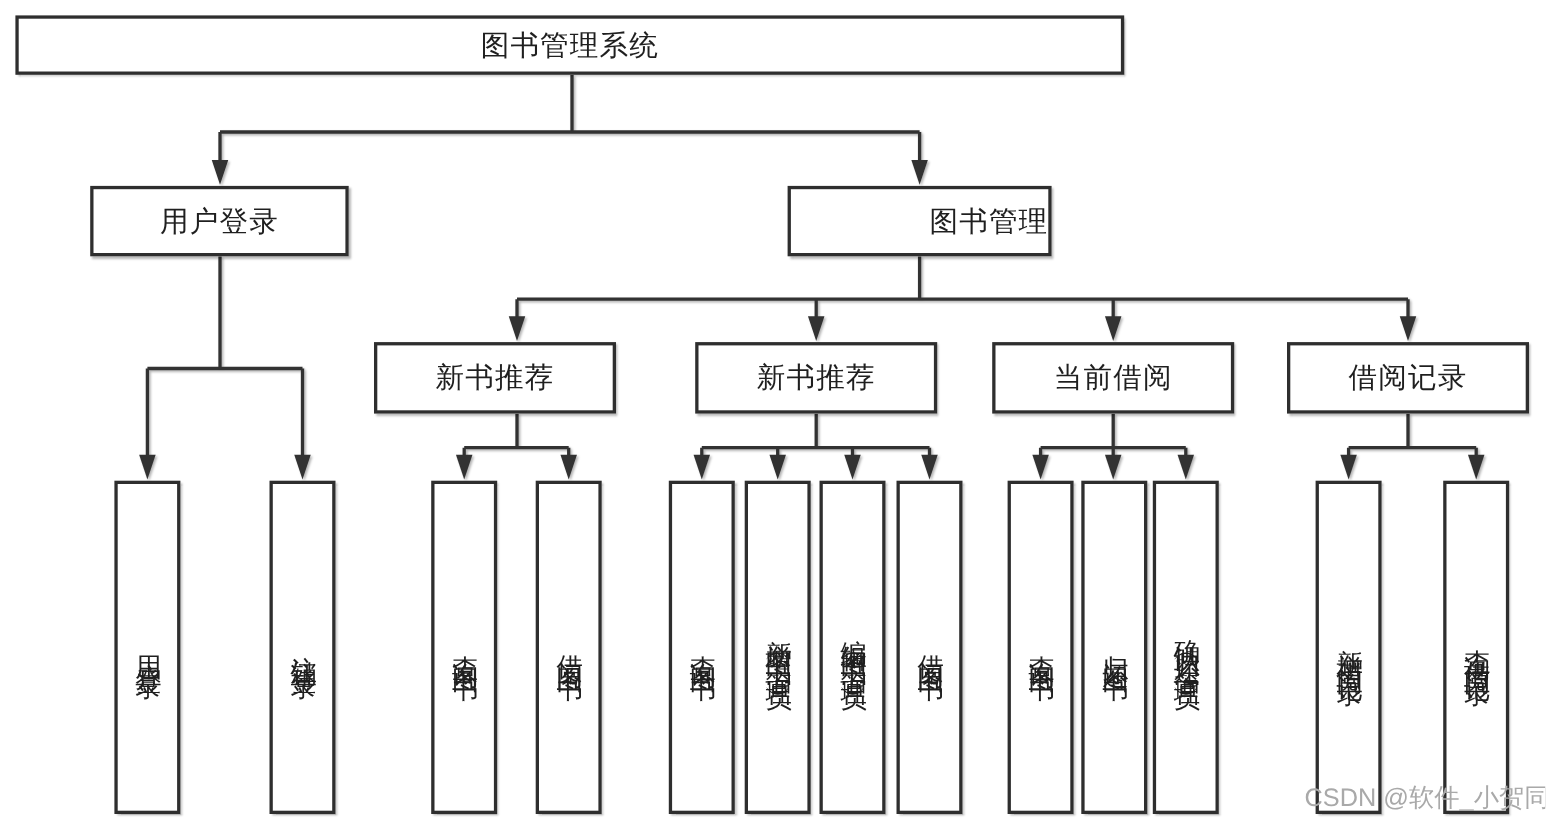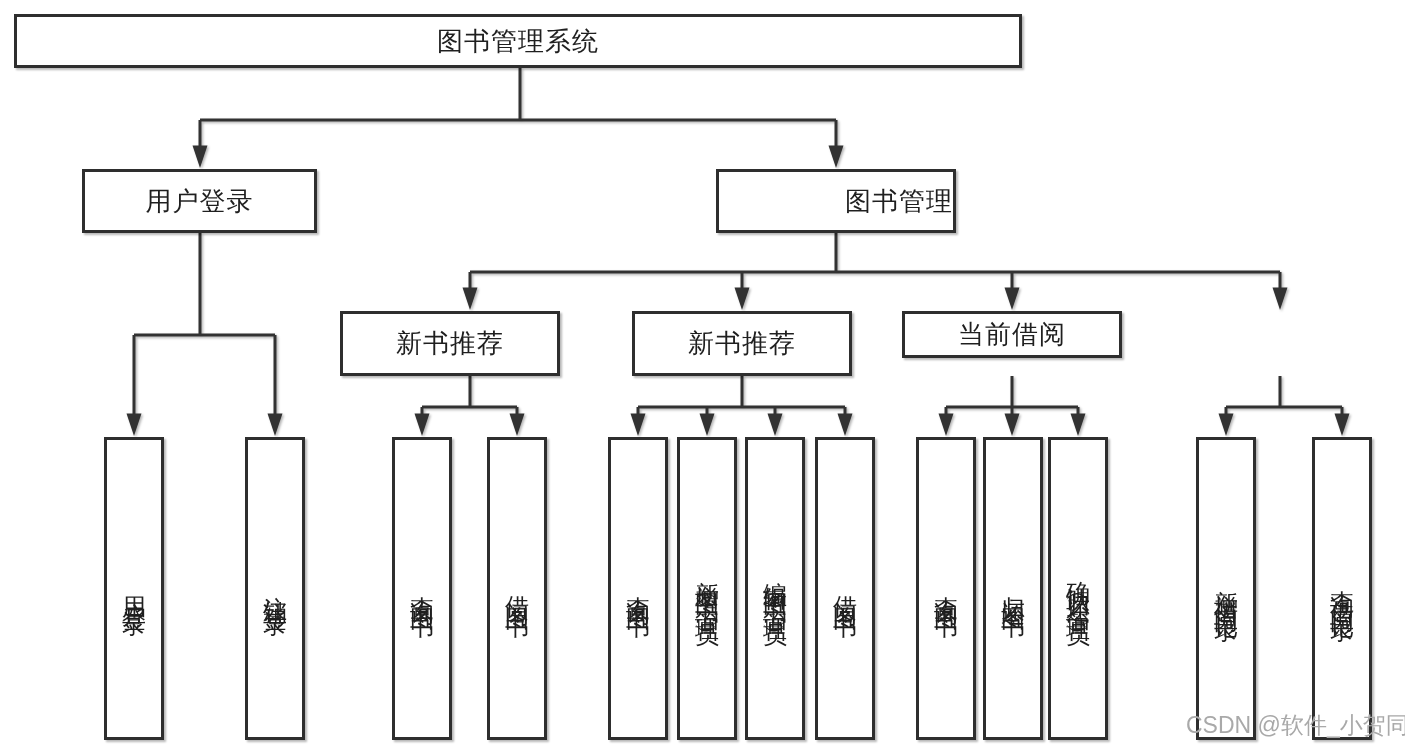--- a/index.html
+++ b/index.html
@@ -115,22 +115,25 @@
   <div class="node h" style="left:716px;top:169px;width:240px;height:64px;justify-content:flex-end;">
     <span>图书管理</span>
   </div>
 
   <div class="node h" style="left:340px;top:311px;width:220px;height:65px;">
     <span>新书推荐</span>
   </div>
   <div class="node h" style="left:632px;top:311px;width:220px;height:65px;">
     <span>新书推荐</span>
   </div>
-  <div class="node h" style="left:902px;top:311px;width:220px;height:47px;">
+  <div class="node h" style="left:902px;top:311px;width:220px;height:65px;">
     <span>当前借阅</span>
+  </div>
+  <div class="node h" style="left:1170px;top:311px;width:220px;height:65px;">
+    <span>借阅记录</span>
   </div>
 
   <div class="node v" style="left:104px;top:437px;width:60px;height:303px;">
     <span class="vtext">用户登录</span>
   </div>
   <div class="node v" style="left:245px;top:437px;width:60px;height:303px;">
     <span class="vtext">注销登录</span>
   </div>
 
   <div class="node v" style="left:392px;top:437px;width:60px;height:303px;">

